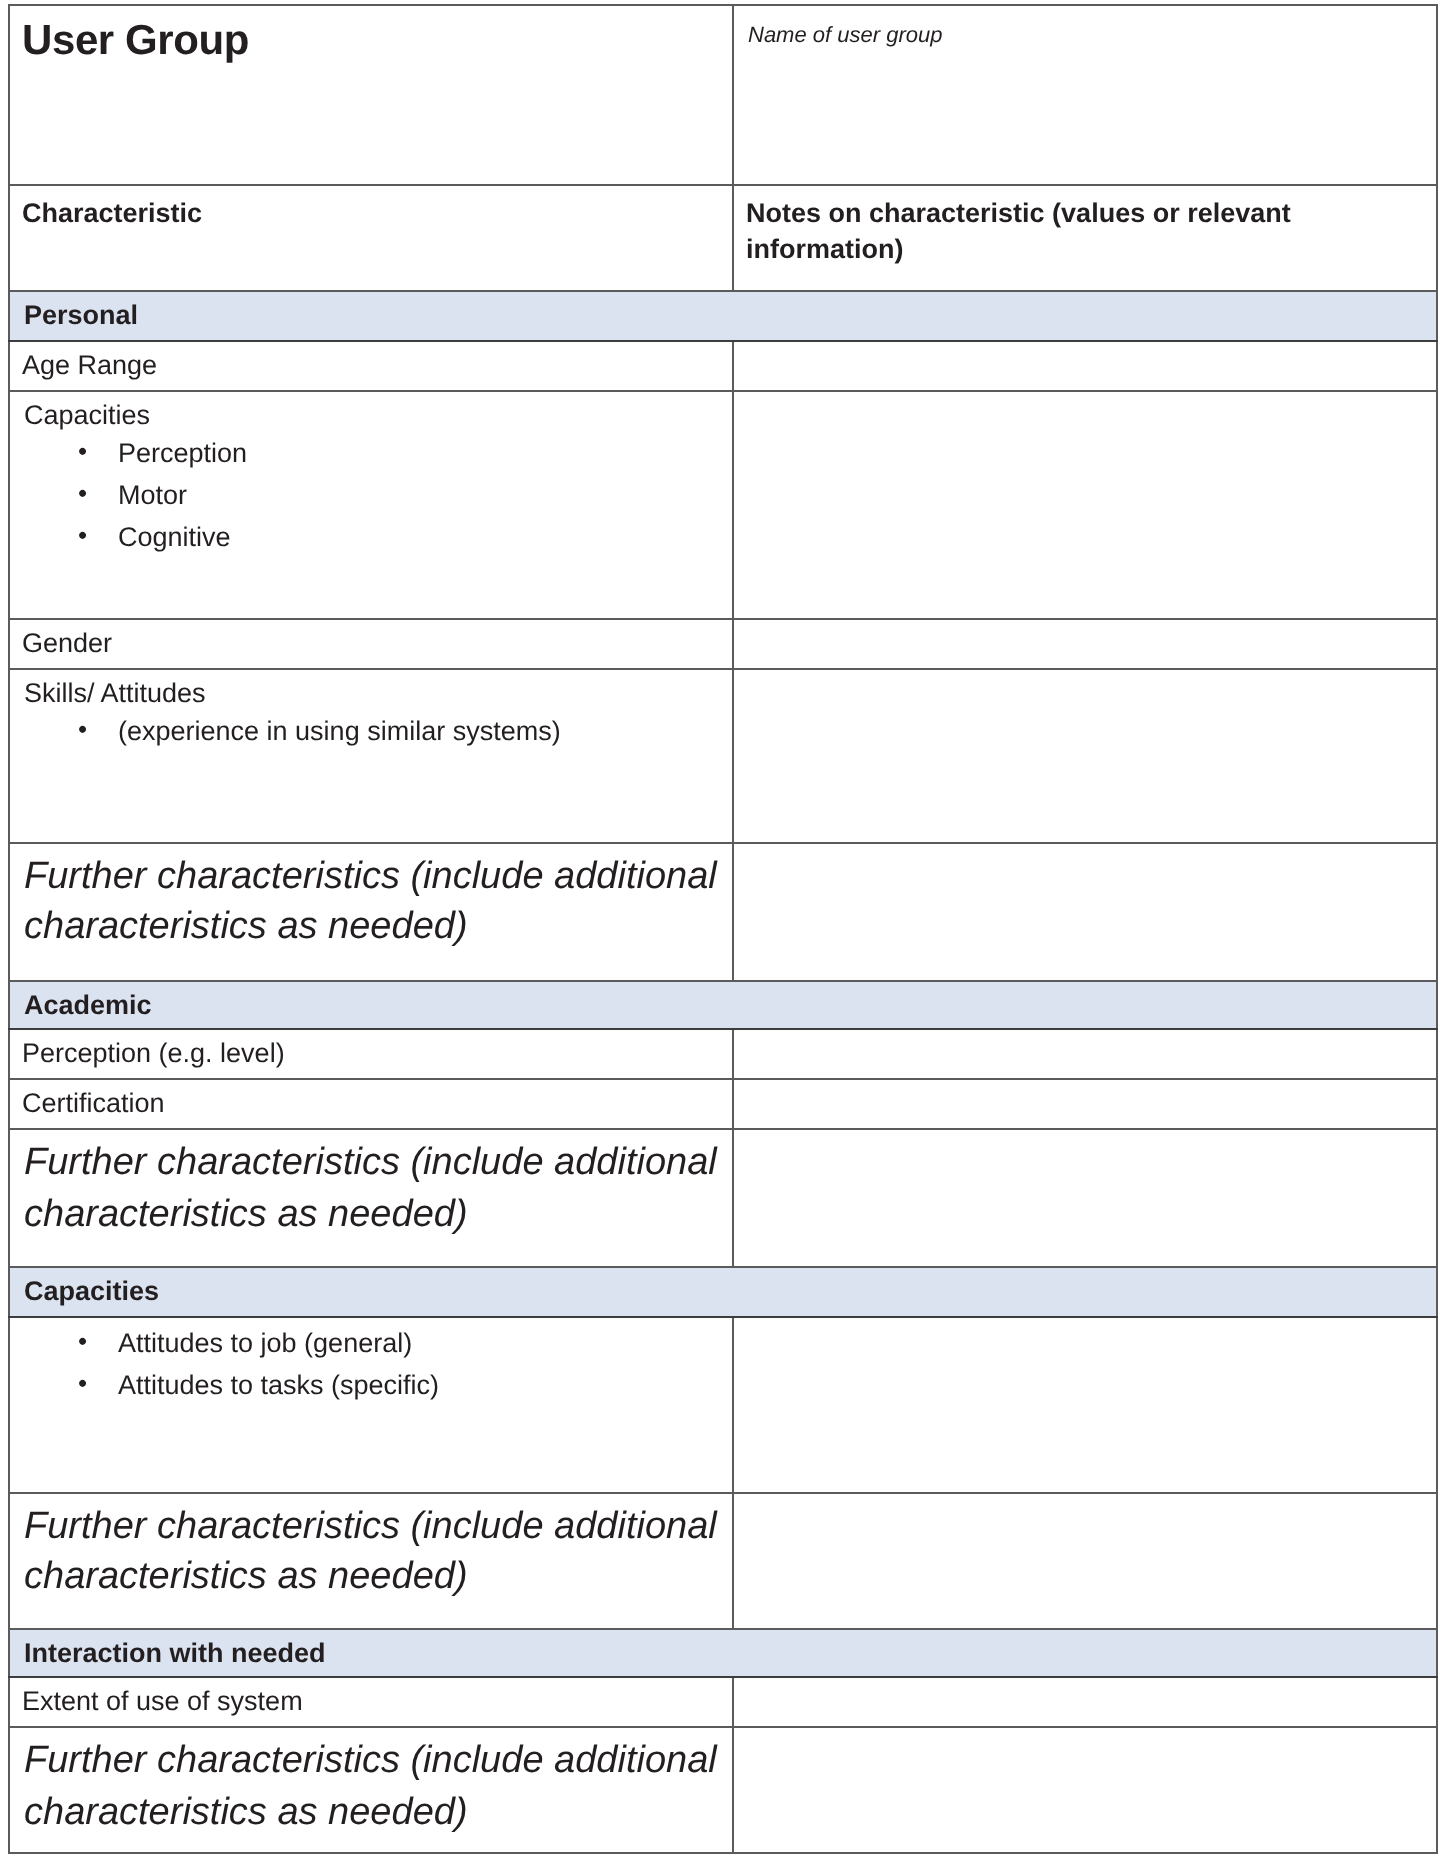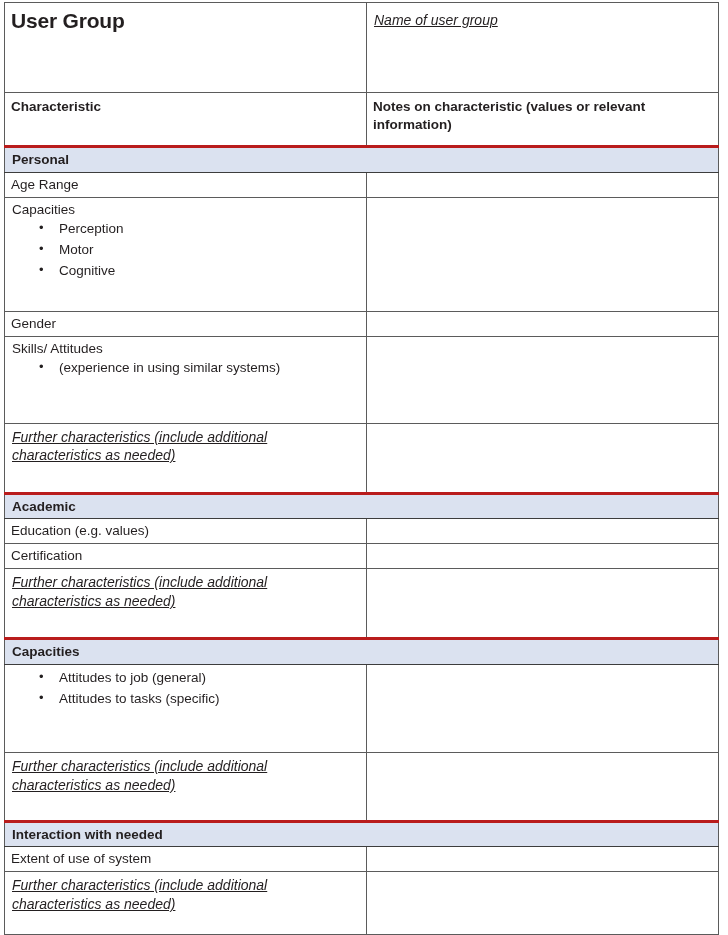--- a/index.html
+++ b/index.html
@@ -49,53 +49,51 @@
   
   .title-text {
     font-size: 21px;
     font-weight: bold;
     letter-spacing: -0.2px;
     padding: 6px 6px 0 6px;
     line-height: 1.1;
   }
   .name-italic {
     font-style: italic;
-    font-size: 14px;
+    font-size: 11px;
     padding: 9px 6px 0 7px;
     line-height: 1.2;
-    text-decoration: underline;
   }
 
   
   .colhead {
     font-weight: bold;
     font-size: 13.5px;
     padding: 5px 6px 6px 6px;
     line-height: 1.35;
   }
 
   
   tr.section-row td {
     background: #dbe2f0;
-    border-top: 3px solid #b91c1c;
+    border-top: 1px solid #b91c1c;
     border-bottom: 1px solid #3d3d3d;
   }
   .section-label {
     font-weight: bold;
     font-size: 13.5px;
     padding: 3px 6px 3px 7px;
     line-height: 1.3;
   }
 
   .italic-note {
     font-style: italic;
-    font-size: 14px;
+    font-size: 19px;
     line-height: 1.35;
     padding: 4px 6px 4px 7px;
-    text-decoration: underline;
   }
 
   ul.bullets {
     margin: 1px 0 0 0;
     padding: 0 0 0 34px;
     list-style: none;
   }
   ul.bullets li {
     position: relative;
     font-size: 13.5px;
@@ -207,21 +205,21 @@
       </tr>
 
       <tr class="section-row">
         <td colspan="2">
           <div class="section-label">Academic</div>
         </td>
       </tr>
 
       <tr>
         <td style="height:21px;">
-          <div class="cell">Education (e.g. values)</div>
+          <div class="cell">Perception (e.g. level)</div>
         </td>
         <td>
           <div class="cell"></div>
         </td>
       </tr>
 
       <tr>
         <td style="height:20px;">
           <div class="cell">Certification</div>
         </td>

